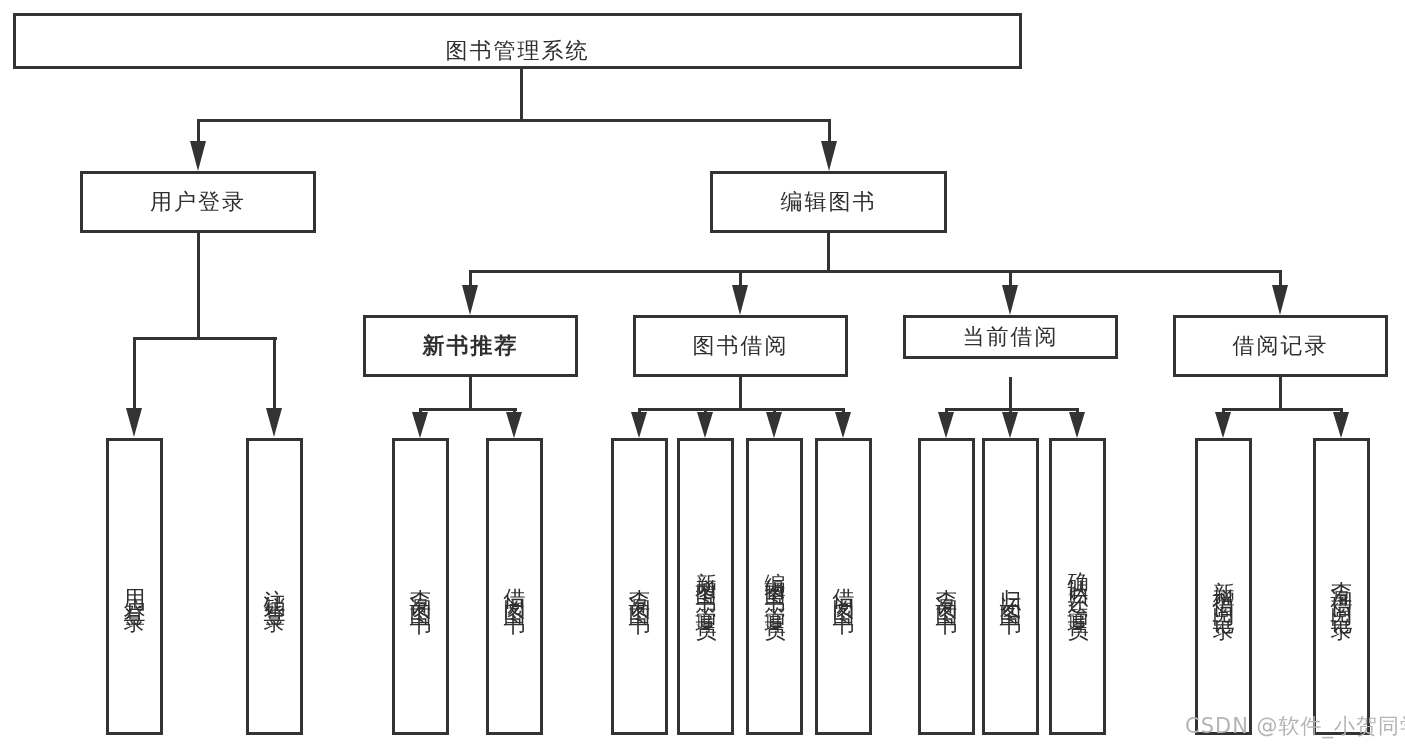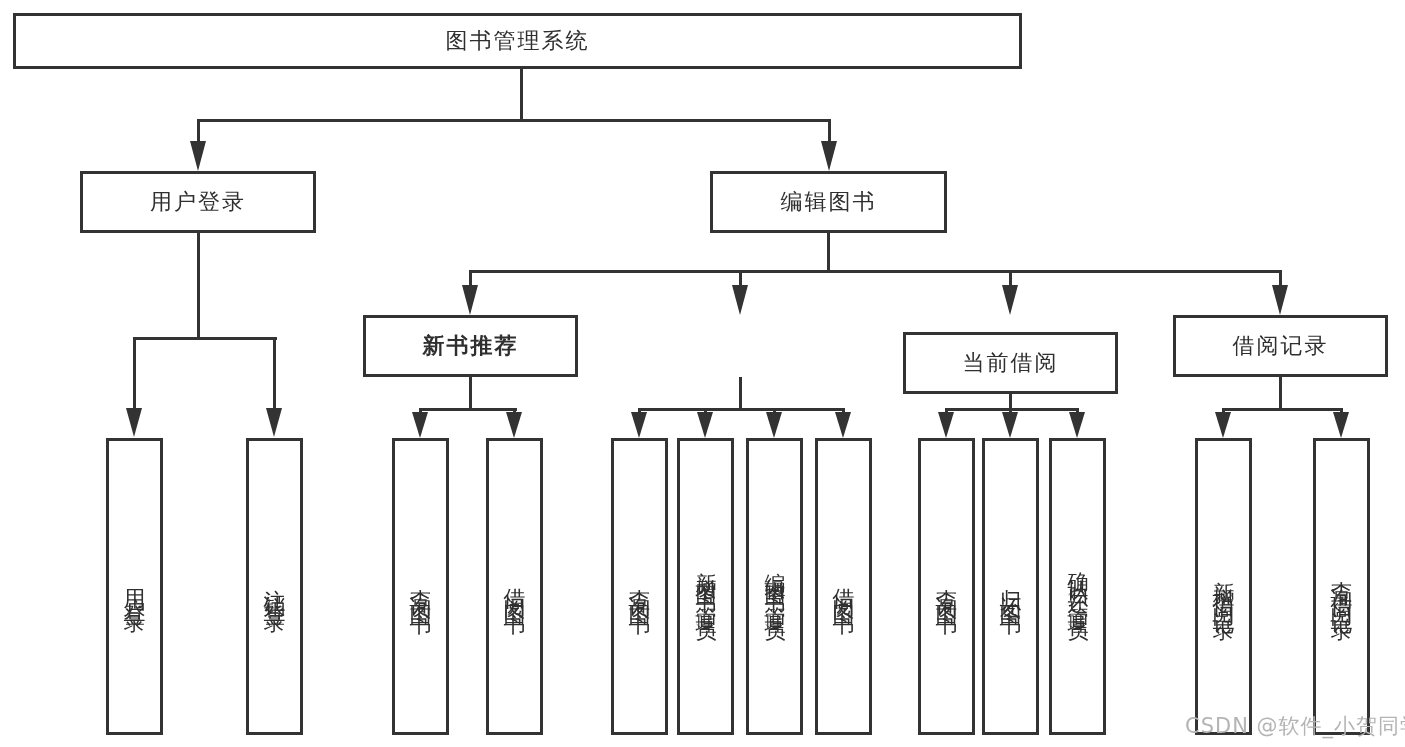--- a/index.html
+++ b/index.html
@@ -17,26 +17,26 @@
     letter-spacing:8px;line-height:1;font-size:22px;
   }
   .leaf.long span{letter-spacing:7px;font-size:21px;}
   .vl,.stem{position:absolute;width:3px;background:#333333;z-index:1;}
   .hl{position:absolute;height:3px;background:#333333;z-index:1;}
   .head{
     position:absolute;width:0;height:0;z-index:1;
     border-left:8px solid transparent;border-right:8px solid transparent;
   }
   
-  #b-root{left:13px;top:13px;width:1009px;height:56px;}
+  #b-root{left:13px;top:13px;width:1009px;height:56px;align-items:flex-end;}
   #b-user-login{left:80px;top:171px;width:236px;height:62px;}
   #b-book-mgmt{left:710px;top:171px;width:237px;height:62px;}
   #b-new-rec{left:363px;top:315px;width:215px;height:62px;font-weight:bold;}
   #b-book-borrow{left:633px;top:315px;width:215px;height:62px;}
-  #b-cur-borrow{left:903px;top:332px;width:215px;height:62px;}
+  #b-cur-borrow{left:903px;top:315px;width:215px;height:44px;}
   #b-records{left:1173px;top:315px;width:215px;height:62px;}
   .leaf{top:438px;width:57px;height:297px;}
   #l-user-login{left:106px;}  #l-logout{left:246px;}
   #l-query1{left:392px;}      #l-borrow1{left:486px;}
   #l-query2{left:611px;}      #l-add-book{left:677px;}
   #l-edit-book{left:746px;}   #l-borrow2{left:815px;}
   #l-query3{left:918px;}      #l-return{left:982px;}
   #l-confirm{left:1049px;}    #l-add-rec{left:1195px;}
   #l-query-rec{left:1313px;}
   .watermark{
@@ -80,20 +80,23 @@
   <div class="head" style="left:462px;top:285px;border-top:30px solid #333333;"></div>
   <div class="stem" style="left:739px;top:270px;height:17px;"></div>
   <div class="head" style="left:732px;top:285px;border-top:30px solid #333333;"></div>
   <div class="stem" style="left:1009px;top:270px;height:17px;"></div>
   <div class="head" style="left:1002px;top:285px;border-top:30px solid #333333;"></div>
   <div class="stem" style="left:1279px;top:270px;height:17px;"></div>
   <div class="head" style="left:1272px;top:285px;border-top:30px solid #333333;"></div>
 
   <div class="box" id="b-new-rec">
     <span>新书推荐</span>
+  </div>
+  <div class="box" id="b-book-borrow">
+    <span>图书借阅</span>
   </div>
   <div class="box" id="b-cur-borrow">
     <span>当前借阅</span>
   </div>
   <div class="box" id="b-records">
     <span>借阅记录</span>
   </div>
 
   <div class="vl" style="left:469px;top:377px;height:31px;"></div>
   <div class="hl" style="left:419px;top:408px;width:98px;"></div>

